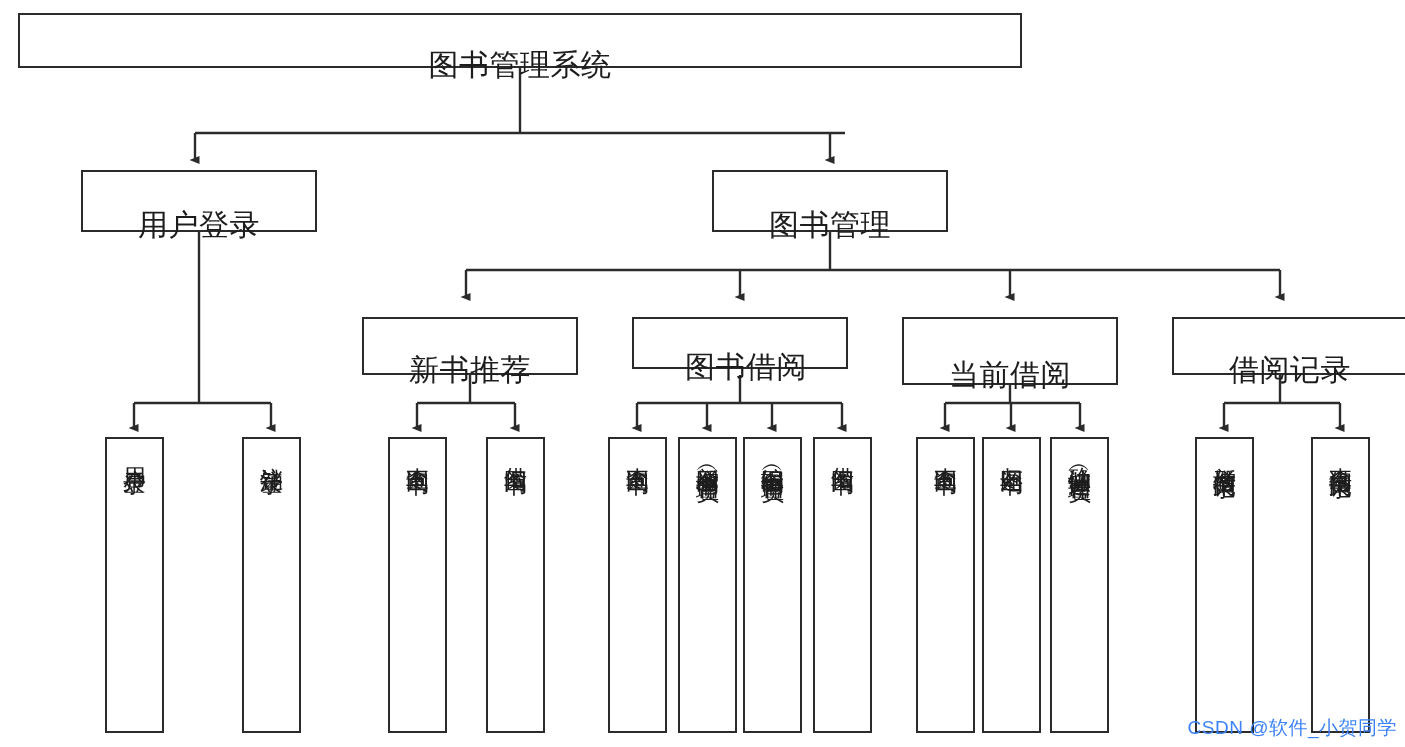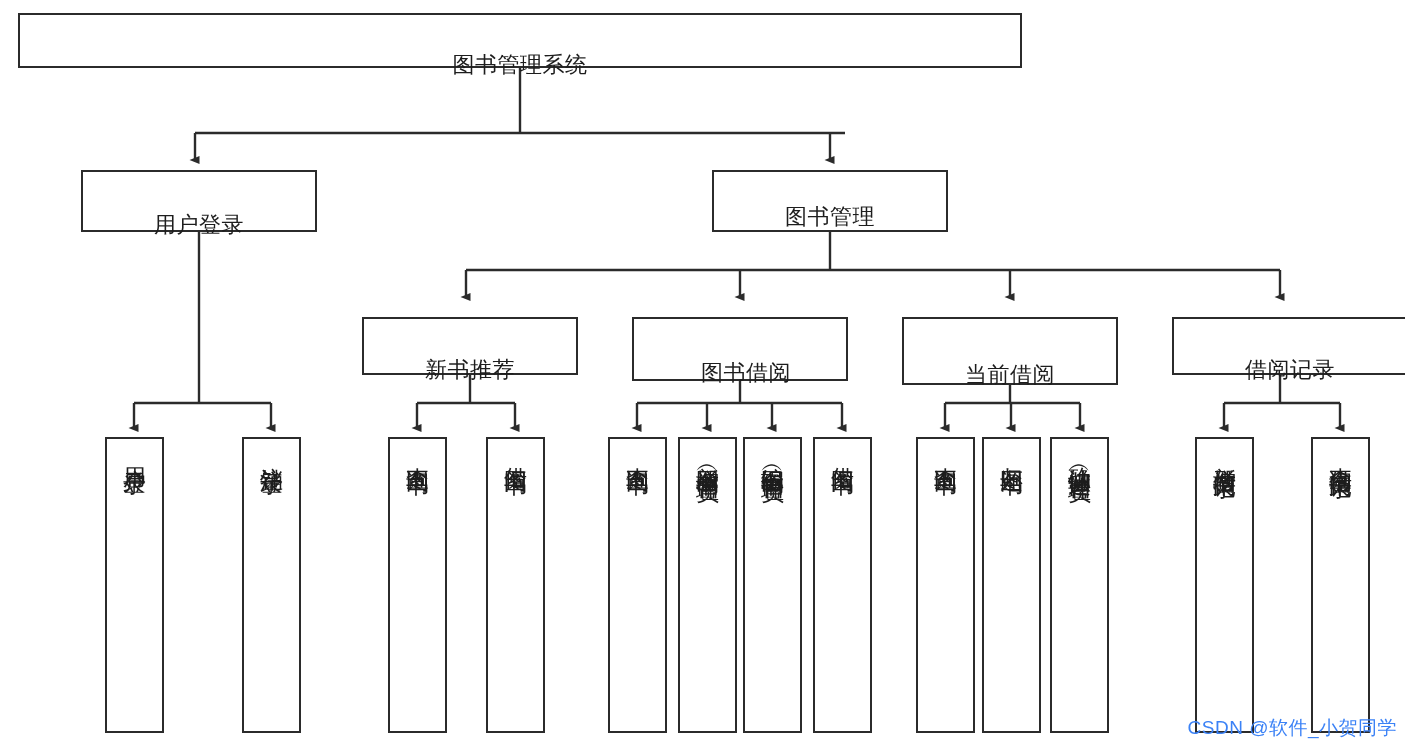--- a/index.html
+++ b/index.html
@@ -35,21 +35,21 @@
     justify-content: center;
     color: #1d1d1d;
     z-index: 2;
   }
   .node .lbl {
     display: block;
     text-align: center;
     line-height: 1.18;
   }
   .node.horiz .lbl {
-    font-size: 22px;
+    font-size: 30px;
     letter-spacing: 0.5px;
     margin-top: 48px;
   }
   .node.vert {
     align-items: flex-start;
     padding-top: 10px;
   }
   .node.vert .lbl {
     writing-mode: vertical-rl;
     text-orientation: upright;
@@ -124,28 +124,28 @@
     </g>
   </svg>
 
   <div class="node horiz" style="left:18px; top:13px; width:1004px; height:55px;">
     <span class="lbl">图书管理系统</span>
   </div>
 
   <div class="node horiz" style="left:81px; top:170px; width:236px; height:62px;">
     <span class="lbl">用户登录</span>
   </div>
-  <div class="node horiz" style="left:712px; top:170px; width:236px; height:62px;align-items:flex-end;">
+  <div class="node horiz" style="left:712px; top:170px; width:236px; height:62px;">
     <span class="lbl">图书管理</span>
   </div>
 
   <div class="node horiz" style="left:362px; top:317px; width:216px; height:58px;">
     <span class="lbl">新书推荐</span>
   </div>
-  <div class="node horiz" style="left:632px; top:317px; width:216px; height:64px;padding-left:12px;">
+  <div class="node horiz" style="left:632px; top:317px; width:216px; height:52px;padding-left:12px;">
     <span class="lbl">图书借阅</span>
   </div>
   <div class="node horiz" style="left:902px; top:317px; width:216px; height:68px;">
     <span class="lbl">当前借阅</span>
   </div>
   <div class="node horiz" style="left:1172px; top:317px; width:236px; height:58px;">
     <span class="lbl">借阅记录</span>
   </div>
 
   <div class="node vert" style="left:105px; top:437px; width:59px; height:296px;">

